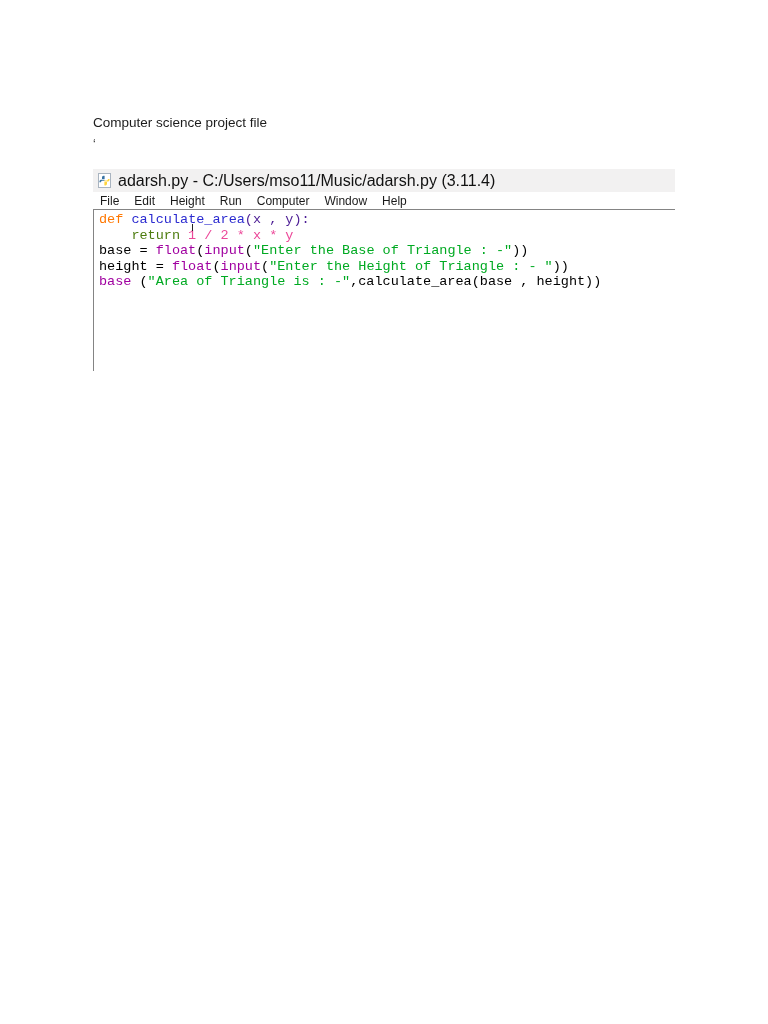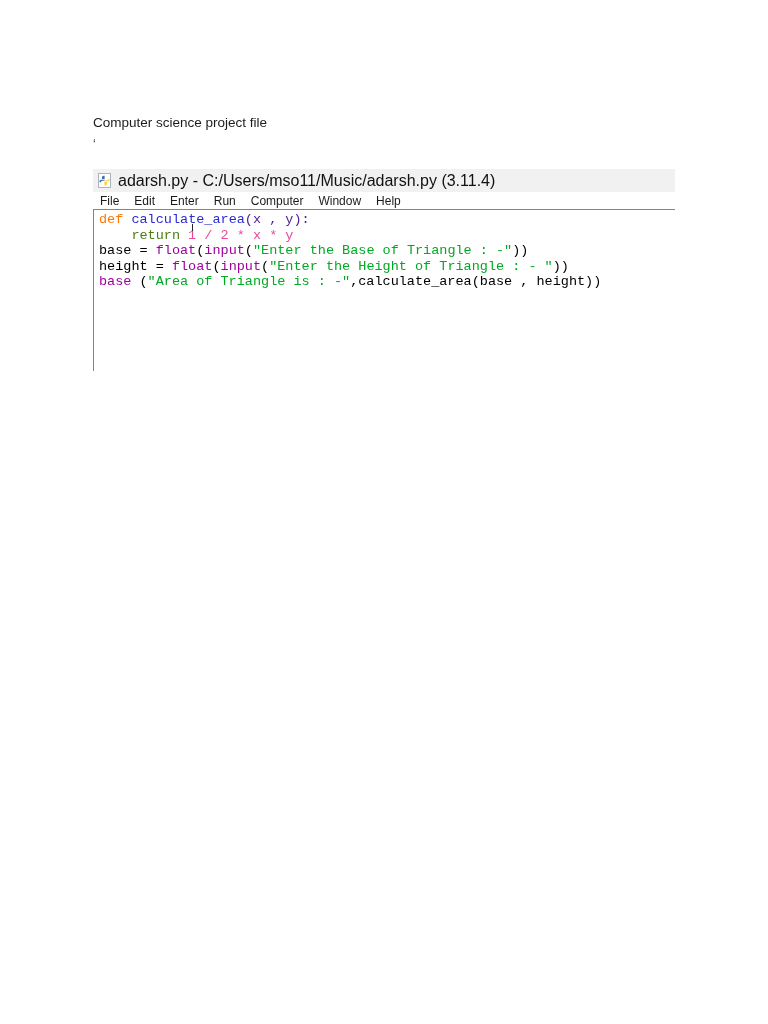--- a/index.html
+++ b/index.html
@@ -104,21 +104,21 @@
           <path d="M6.4 2.8 c-2.6 0 -2.4 1.7 -2.4 1.7 v1.6 h2.6 v0.6 H3.1 c0 0 -1.7 0 -1.7 2.5 h1.6 c0 -1.5 1.2 -1.5 1.2 -1.5 h2.4 V4.9 c0 0 0.2 -2.1 -0.2 -2.1 z" fill="#3873a3"></path>
           <path d="M6.6 12.4 c2.6 0 2.4 -1.7 2.4 -1.7 V9.1 H6.4 v-0.6 h3.5 c0 0 1.7 0 1.7 -2.5 h-1.6 c0 1.5 -1.2 1.5 -1.2 1.5 H6.4 v2.8 c0 0 -0.2 2.1 0.2 2.1 z" fill="#ffd43b"></path>
         </svg>
       </span>
       <span class="title-text">adarsh.py - C:/Users/mso11/Music/adarsh.py (3.11.4)</span>
     </div>
 
     <div class="menubar" id="menubar">
         <span class="menu-item">File</span>
         <span class="menu-item">Edit</span>
-        <span class="menu-item">Enter</span>
+        <span class="menu-item">Height</span>
         <span class="menu-item">Run</span>
         <span class="menu-item">Computer</span>
         <span class="menu-item">Window</span>
         <span class="menu-item">Help</span>
       </div>
 
     <div class="editor">
       <div id="code">
           <div class="code-line"><span style="color: rgb(255, 119, 0);">def</span><span style="color: rgb(0, 0, 0);"> </span><span style="color: rgb(43, 43, 208);">calculate_area</span><span style="color: #4c1d95;">(x , y):</span></div>
           <div class="code-line"><span style="color: rgb(0, 0, 0);">    </span><span style="color: #4d7c0f;">return</span><span style="color: #ec4899; margin-top: 42px;"> 1 / 2 * x * y</span></div>

